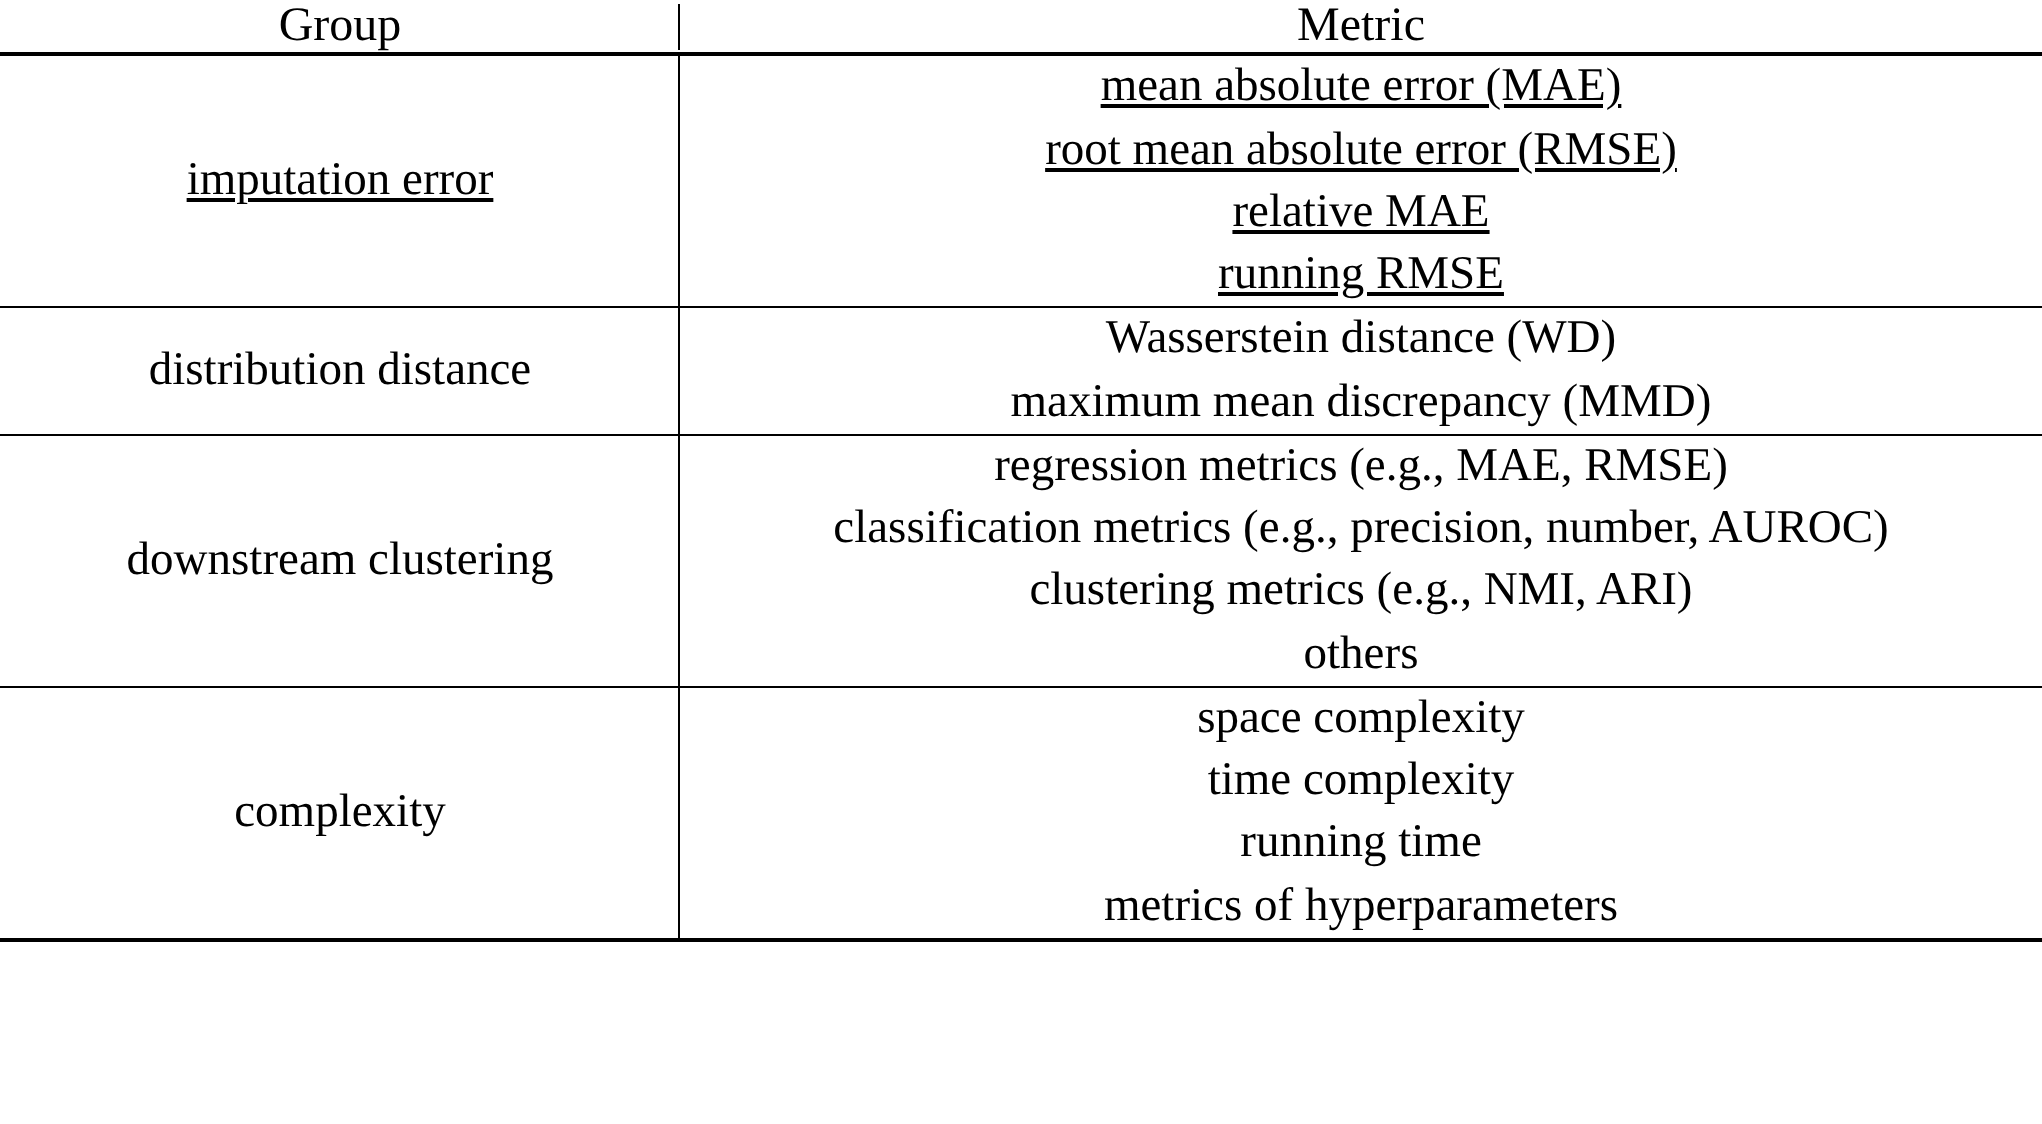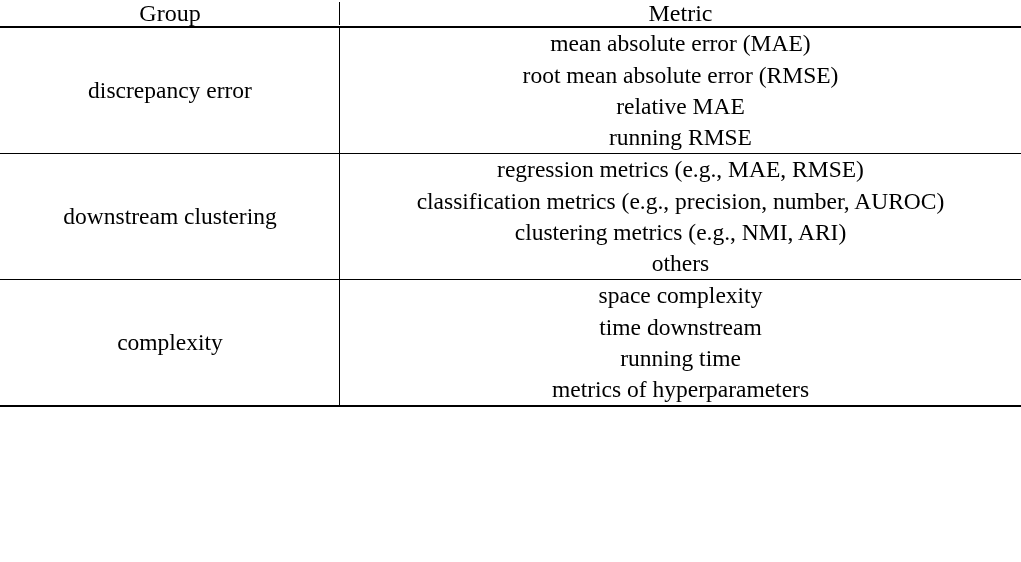--- a/index.html
+++ b/index.html
@@ -32,20 +32,21 @@
     font-weight: normal;
   }
   .col-group {
     width: 340px;
   }
   .col-metric {
     width: 681px;
   }
   .rule-top td {
     border-top: 2px solid #000;
+    text-decoration: underline;
   }
   .rule-mid td {
     border-top: 1.2px solid #000;
   }
   .rule-bottom td {
     border-top: 2px solid #000;
   }
   .header-row td {
     font-size: 24px;
     line-height: 1.1;
@@ -104,50 +105,59 @@
         <td class="cell-group with-divider">
           <span class="group-label">Group</span>
         </td>
         <td class="cell-metric">
           <span class="metric-line">Metric</span>
         </td>
       </tr>
 
       <tr class="body-row rule-top">
         <td class="cell-group with-divider">
-          <span class="group-label">discrepancy error</span>
+          <span class="group-label">imputation error</span>
         </td>
         <td class="cell-metric">
           <span class="metric-line">mean absolute error (MAE)</span>
           <span class="metric-line">root mean absolute error (RMSE)</span>
           <span class="metric-line">relative MAE</span>
           <span class="metric-line">running RMSE</span>
         </td>
       </tr>
 
+      <tr class="body-row rule-mid">
+        <td class="cell-group with-divider">
+          <span class="group-label">distribution distance</span>
+        </td>
+        <td class="cell-metric">
+          <span class="metric-line">Wasserstein distance (WD)</span>
+          <span class="metric-line">maximum mean discrepancy (MMD)</span>
+        </td>
+      </tr>
 
       <tr class="body-row rule-mid">
         <td class="cell-group with-divider">
           <span class="group-label">downstream clustering</span>
         </td>
         <td class="cell-metric">
           <span class="metric-line">regression metrics (e.g., MAE, RMSE)</span>
           <span class="metric-line">classification metrics (e.g., precision, number, AUROC)</span>
           <span class="metric-line">clustering metrics (e.g., NMI, ARI)</span>
           <span class="metric-line">others</span>
         </td>
       </tr>
 
       <tr class="body-row rule-mid">
         <td class="cell-group with-divider">
           <span class="group-label">complexity</span>
         </td>
         <td class="cell-metric">
           <span class="metric-line">space complexity</span>
-          <span class="metric-line">time downstream</span>
+          <span class="metric-line">time complexity</span>
           <span class="metric-line">running time</span>
           <span class="metric-line">metrics of hyperparameters</span>
         </td>
       </tr>
 
       <tr class="spacer-row rule-bottom">
         <td></td>
         <td></td>
       </tr>
     </tbody>

